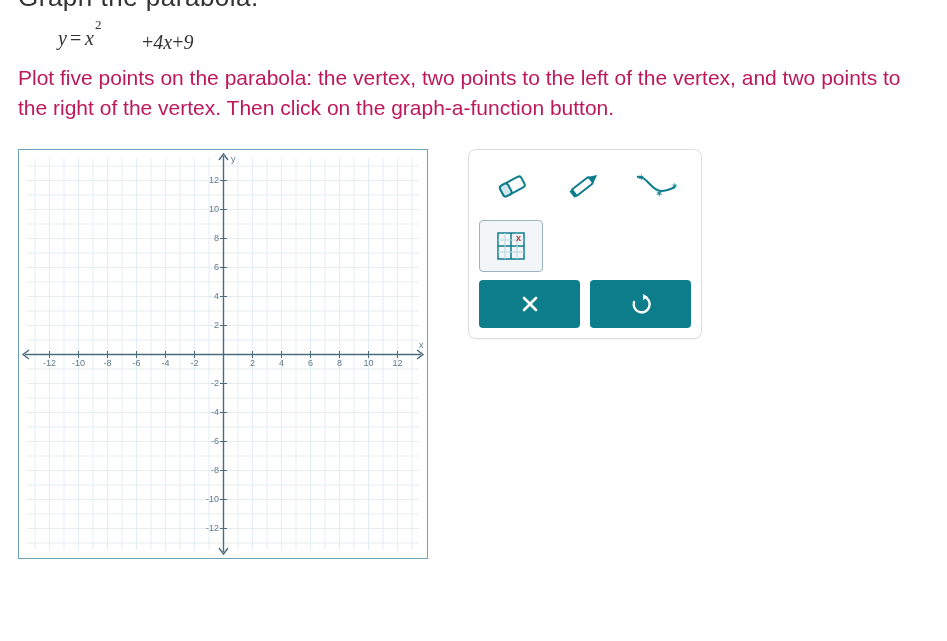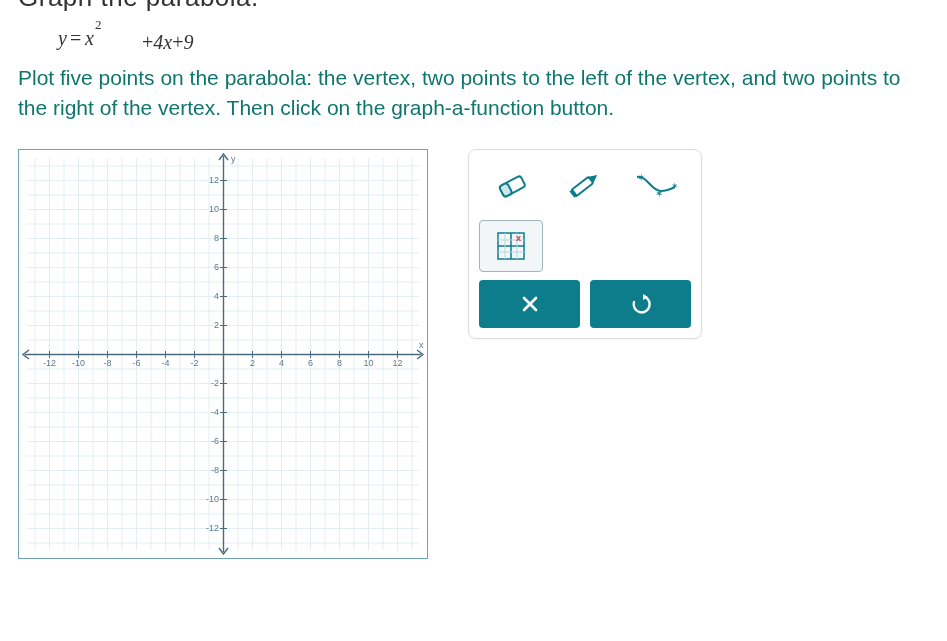--- a/index.html
+++ b/index.html
@@ -30,21 +30,21 @@
   }
   .eq-y { position: absolute; left: 0; top: 4px; }
   .eq-eq { position: absolute; left: 12px; top: 4px; font-style: normal;}
   .eq-x { position: absolute; left: 27px; top: 4px; }
   .eq-sup { position: absolute; left: 37px; top: -6px; font-size: 13px; font-style: normal;}
   .eq-rest { position: absolute; left: 48px; top: 8px; margin-left: 36px; }
   .eq-plus { font-style: normal; }
   .instructions {
     font-size: 21px;
     line-height: 1.42;
-    color: #0f766e;
+    color: #be185d;
     margin-bottom: 26px;
     max-width: 930px;
   }
   .work-area {
     display: flex;
     gap: 40px;
     align-items: flex-start;
   }
   .graph-frame {
     border: 1px solid #6ea3b8;

